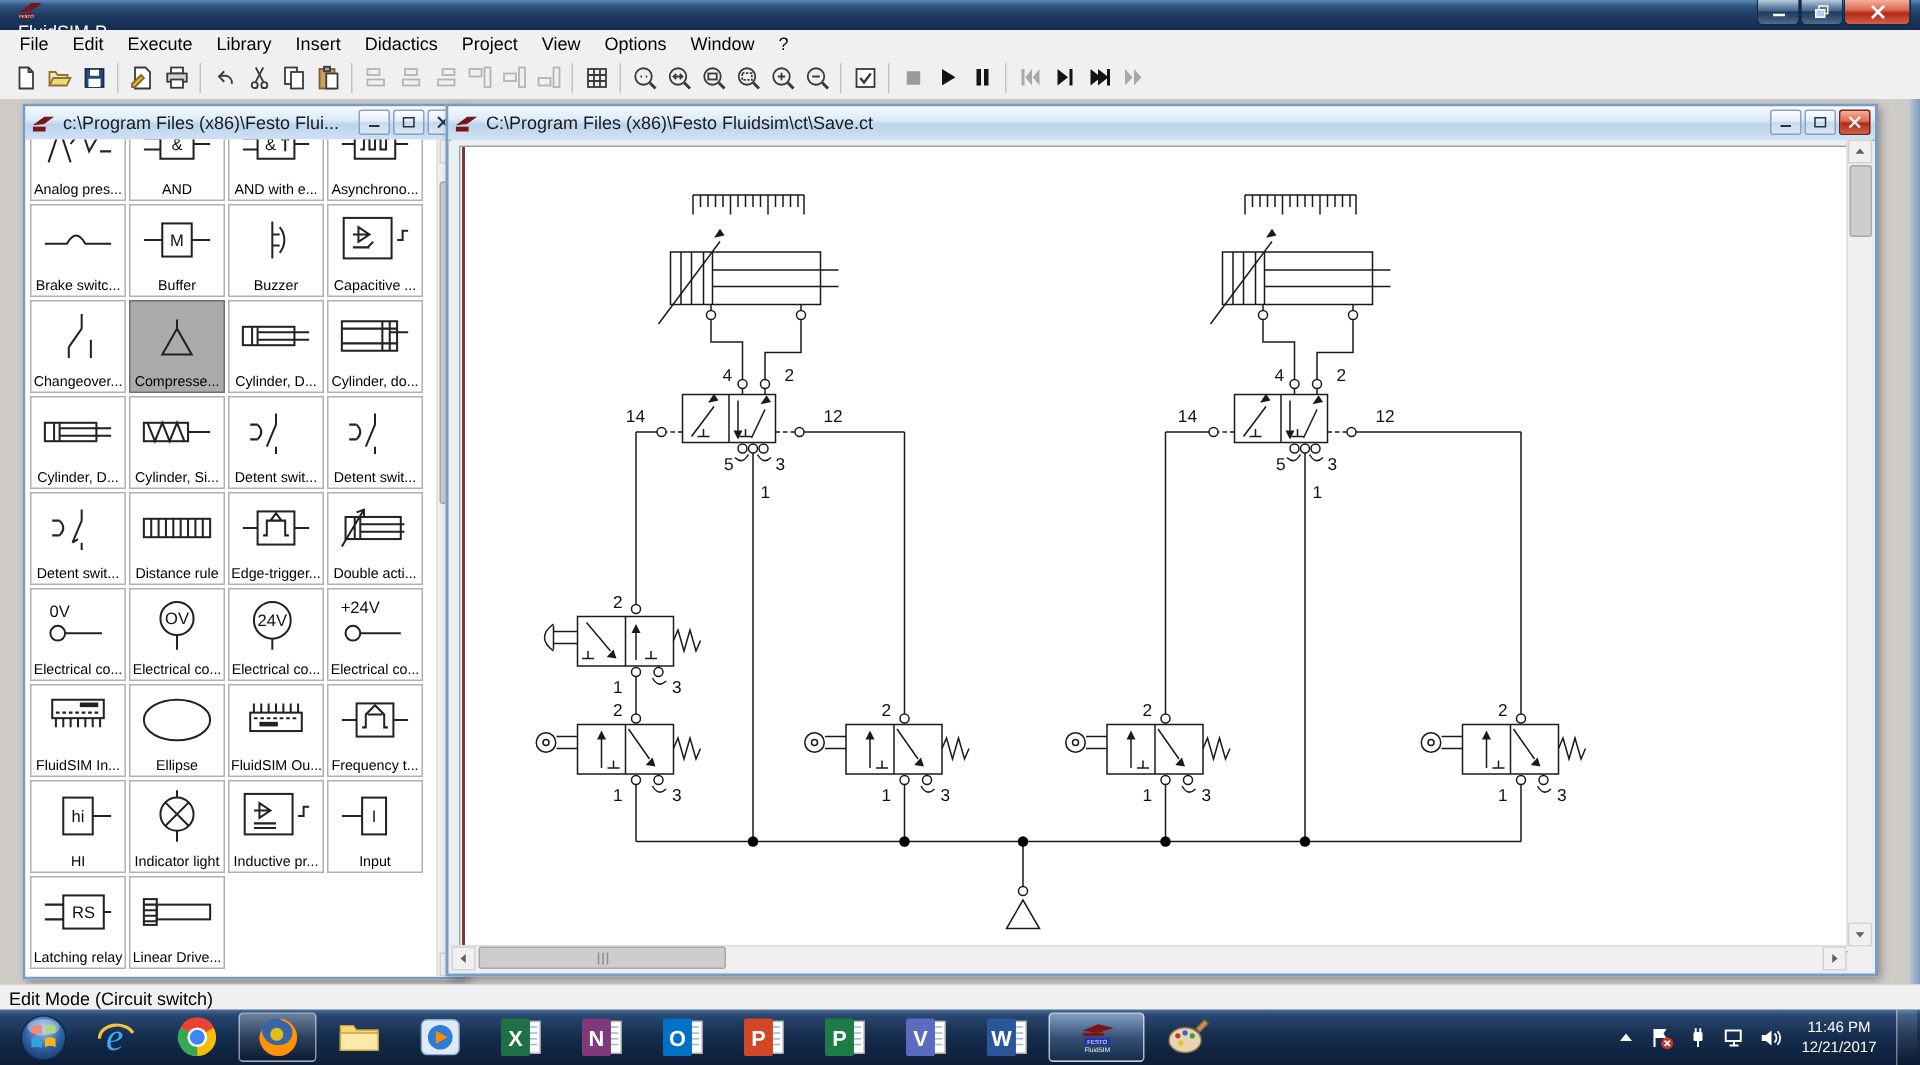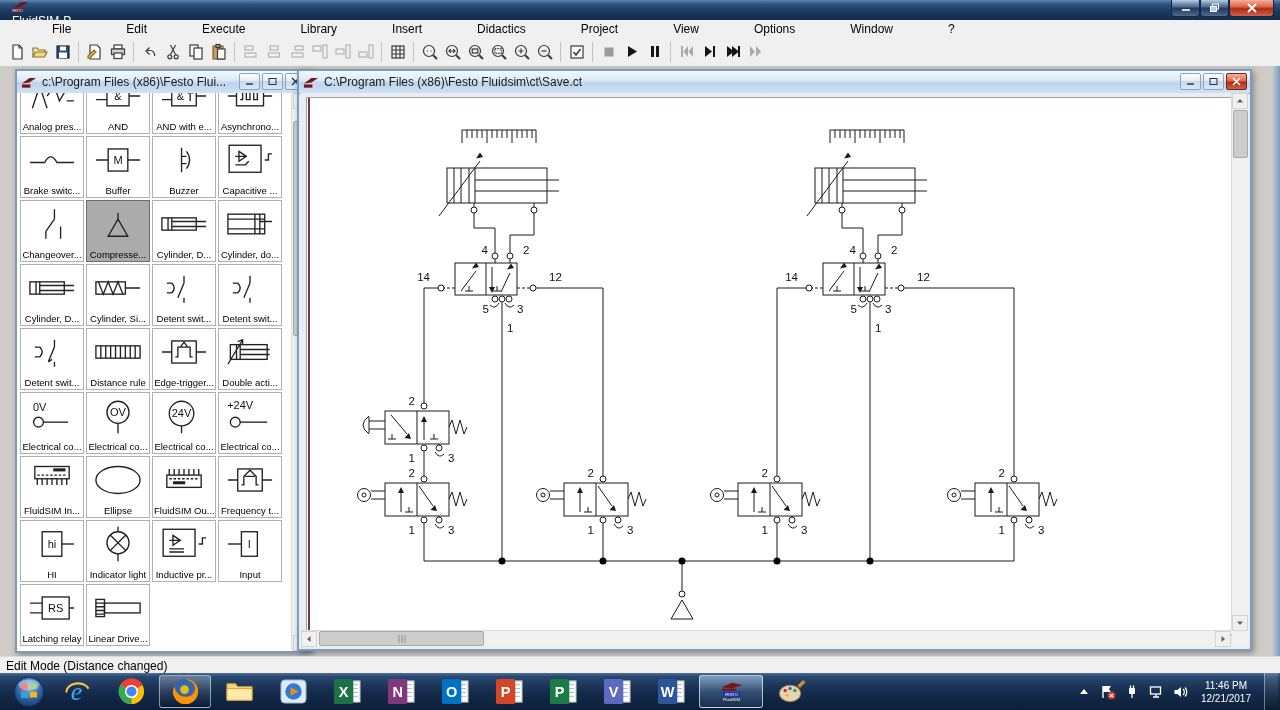--- a/index.html
+++ b/index.html
@@ -12,21 +12,21 @@
   .appico{width:17px;height:14px;margin-right:5px;flex:none;}
   .capbtns{position:absolute;right:6px;top:0;display:flex;}
   .cb{width:29px;height:17px;box-sizing:border-box;border:1px solid #0d2946;border-top:none;
     border-radius:0 0 4px 4px;display:flex;align-items:center;justify-content:center;
     background:linear-gradient(rgba(255,255,255,.55),rgba(255,255,255,.15) 45%,rgba(10,30,60,.25) 50%,rgba(190,215,240,.35));}
   .cb.close{width:45px;background:linear-gradient(#f3b09b 0%,#dd6a50 40%,#b02b14 55%,#d2604a 100%);}
   .cb svg{width:22px;height:10px}
   
   .menubar{position:absolute;left:0;top:20px;right:0;height:18px;background:#f0f0f0;font-size:12px;
     display:flex;align-items:center;padding-left:5px;color:#000;}
-  .mitem{padding:1px 8px;cursor:default;margin-left:39px;}
+  .mitem{padding:1px 8px;cursor:default;}
   .toolbar{position:absolute;left:0;top:38px;right:0;height:28px;background:#f0f0f0;
     border-bottom:1px solid #cfcfcf;display:flex;align-items:center;padding-left:5px;}
   .tbtn{width:23px;height:22px;display:flex;align-items:center;justify-content:center;flex:none;}
   .tbtn svg{width:18px;height:18px}
   .tbtn svg :is(path,rect,circle){stroke:#3a3a3a;fill:none;stroke-width:1.2;}
   .tbtn.dis svg :is(path,rect,circle){stroke:#b4b4b4;}
   .tsep{width:1px;height:20px;background:#c3c3c3;margin:0 4px;flex:none;}
   
   .workspace{position:absolute;left:0;top:66px;right:0;height:590px;background:#cfccc8;}
   .edgeblue{position:absolute;right:0;top:0;bottom:0;width:7px;background:linear-gradient(90deg,#b9c7d6,#7e9cbb);}
@@ -997,21 +997,21 @@
                 <path d="M1,2.5 L4,6 7,2.5z" fill="#606060" stroke="none"></path>
               </svg>
             </div>
         </div>
         <div class="sb" style="right:0;bottom:0;width:16px;height:16px;"></div>
       </div>
     </div>
   </div>
 
   <div class="statusbar">
-    <span>Edit Mode (Distance changed)</span>
+    <span>Edit Mode (Circuit switch)</span>
   </div>
 
   <div class="taskbar">
     <div class="orb">
       <svg viewBox="0 0 38 38">
         <defs>
             <radialGradient id="orbg" cx="50%" cy="32%" r="75%">
           <stop offset="0%" stop-color="#8fc0ef"></stop>
               <stop offset="55%" stop-color="#2f62a8"></stop>
               <stop offset="100%" stop-color="#12345e"></stop>

